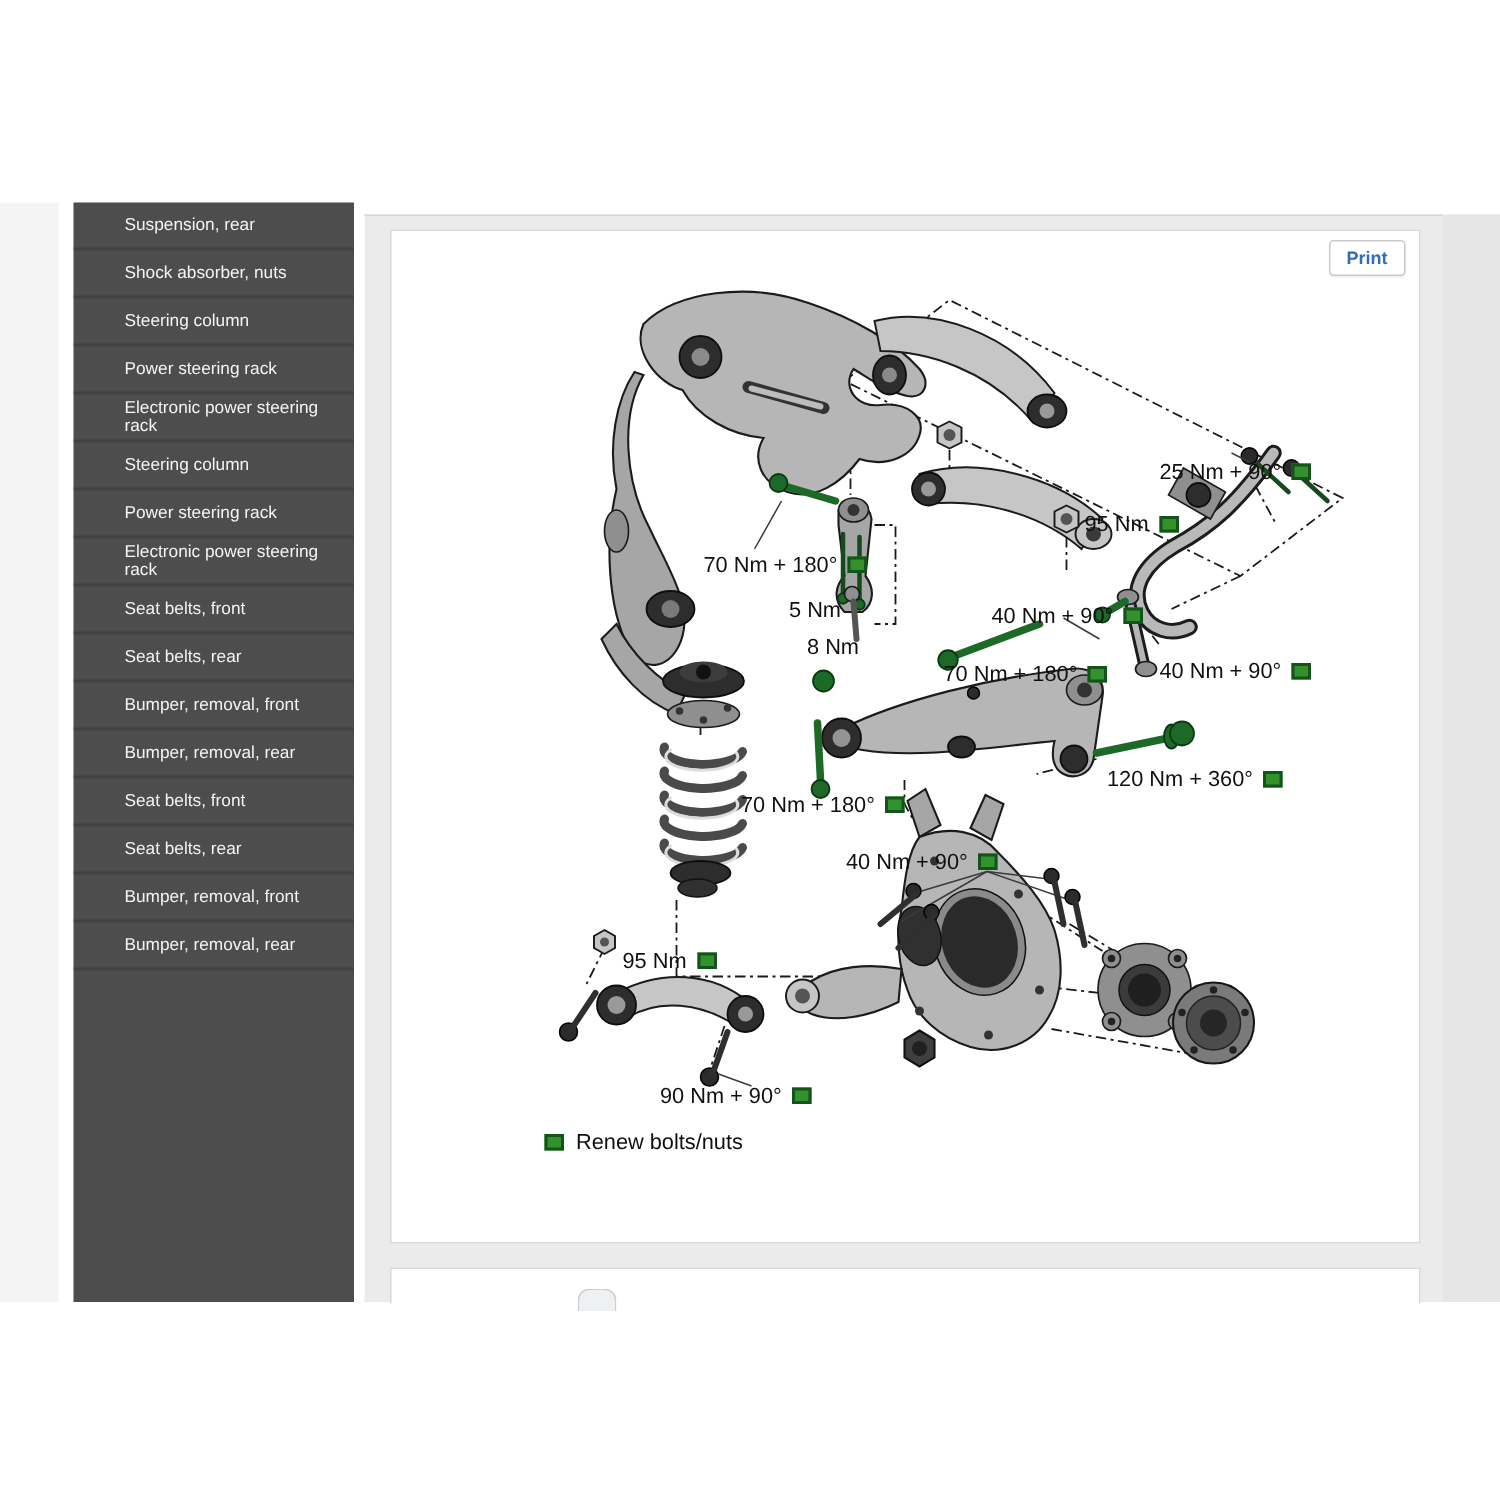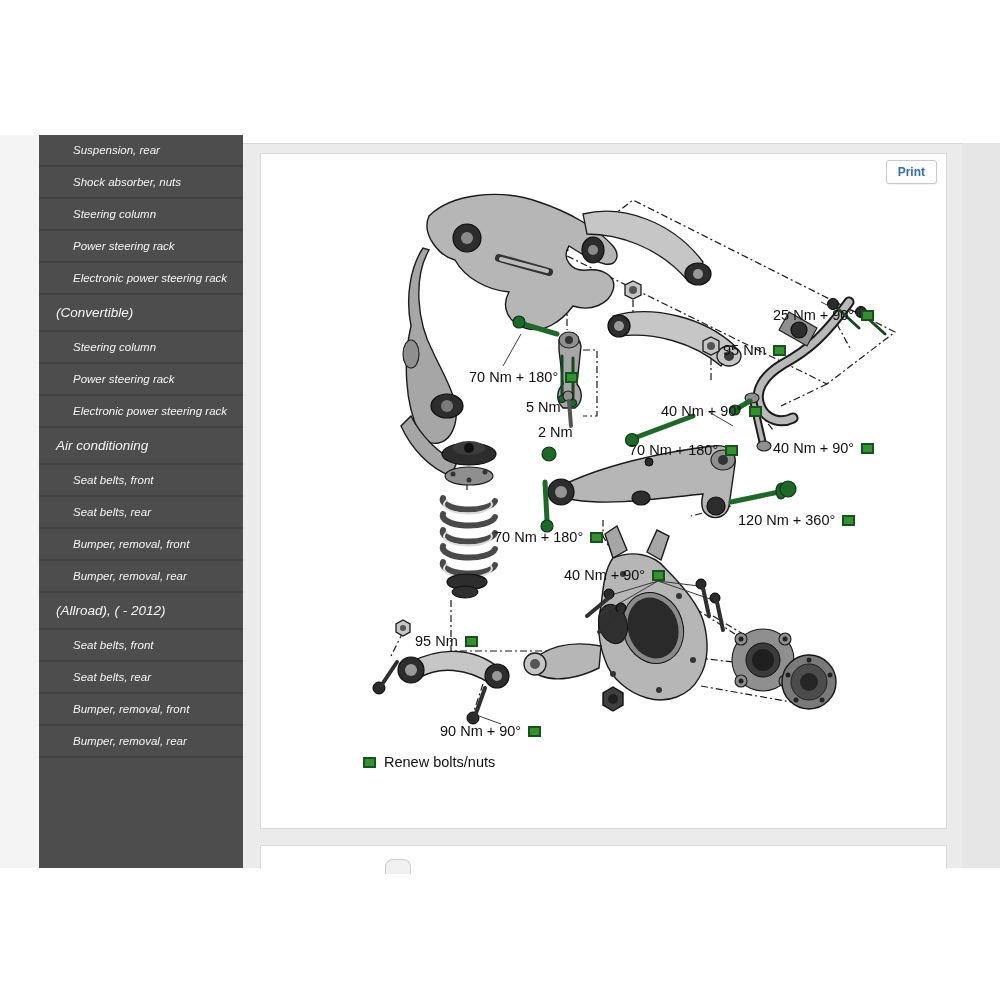--- a/index.html
+++ b/index.html
@@ -7,22 +7,22 @@
     --renew-green-border:#14541a;
     --bolt-green:#1d6a28;
   }
   html,body{margin:0;padding:0;background:#ffffff;}
   body{width:1000px;height:1000px;position:relative;overflow:hidden;
        font-family:"Liberation Sans", sans-serif;}
 
   .left-gutter{position:absolute;left:0;top:135px;width:39px;height:733px;background:#f4f4f4;}
 
   
-  .sidebar{position:absolute;left:39px;top:135px;width:204px;height:733px;
-           background:#4d4d4d;overflow:hidden;font-style:italic;}
+  .sidebar{position:absolute;left:49px;top:135px;width:187px;height:733px;
+           background:#4d4d4d;overflow:hidden;}
   .sb-row{color:#f4f4f4;border-bottom:2px solid #424242;display:flex;align-items:center;
           cursor:pointer;box-sizing:border-box;}
   .sb-row.item{height:32px;font-size:11.5px;padding-left:34px;}
   .sb-row.header{height:37px;font-size:13.5px;padding-left:17px;}
 
   
   .content{position:absolute;left:243px;top:143px;width:719px;height:725px;
            background:#ebebeb;border-top:1px solid #d8d8d8;box-sizing:border-box;padding-left:16px;}
   .content-right{position:absolute;left:962px;top:143px;width:38px;height:725px;background:#e6e6e6;}
 
@@ -67,30 +67,27 @@
 <body>
 
 <div class="left-gutter"></div>
 
 <div class="sidebar">
     <div class="sb-row item">Suspension, rear</div>
     <div class="sb-row item">Shock absorber, nuts</div>
     <div class="sb-row item">Steering column</div>
     <div class="sb-row item">Power steering rack</div>
     <div class="sb-row item">Electronic power steering rack</div>
-    <div class="sb-row header">(Convertible)</div>
     <div class="sb-row item">Steering column</div>
     <div class="sb-row item">Power steering rack</div>
     <div class="sb-row item">Electronic power steering rack</div>
-    <div class="sb-row header">Air conditioning</div>
     <div class="sb-row item">Seat belts, front</div>
     <div class="sb-row item">Seat belts, rear</div>
     <div class="sb-row item">Bumper, removal, front</div>
     <div class="sb-row item">Bumper, removal, rear</div>
-    <div class="sb-row header">(Allroad), ( - 2012)</div>
     <div class="sb-row item">Seat belts, front</div>
     <div class="sb-row item">Seat belts, rear</div>
     <div class="sb-row item">Bumper, removal, front</div>
     <div class="sb-row item">Bumper, removal, rear</div>
   </div>
 
 <div class="content">
 
   <div class="panel panel1">
     <button class="print-btn">Print</button>
@@ -322,21 +319,21 @@
           <path class="leader" d="M560,148 L572,154"></path>
           <path class="leader" d="M240,570 L218,562"></path>
         </g>
       </svg>
 
       <div class="label-layer">
           <div class="tq" style="left: 512px; top: 137px; margin-top: 16px;"><span>25 Nm + 90°</span><span class="gsq"></span></div>
           <div class="tq" style="left: 462px; top: 188px;"><span>95 Nm</span><span class="gsq"></span></div>
           <div class="tq" style="left: 208px; top: 215px;"><span>70 Nm + 180°</span><span class="gsq"></span></div>
           <div class="tq" style="left: 265px; top: 245px;"><span>5 Nm</span></div>
-          <div class="tq" style="left: 277px; top: 270px;"><span>2 Nm</span></div>
+          <div class="tq" style="left: 277px; top: 270px;"><span>8 Nm</span></div>
           <div class="tq" style="left: 400px; top: 249px;"><span>40 Nm + 90°</span><span class="gsq"></span></div>
           <div class="tq" style="left: 368px; top: 288px;"><span>70 Nm + 180°</span><span class="gsq"></span></div>
           <div class="tq" style="left: 512px; top: 286px;"><span>40 Nm + 90°</span><span class="gsq"></span></div>
           <div class="tq" style="left: 477px; top: 358px;"><span>120 Nm + 360°</span><span class="gsq"></span></div>
           <div class="tq" style="left: 233px; top: 375px;"><span>70 Nm + 180°</span><span class="gsq"></span></div>
           <div class="tq" style="left: 303px; top: 413px;"><span>40 Nm + 90°</span><span class="gsq"></span></div>
           <div class="tq" style="left: 154px; top: 479px;"><span>95 Nm</span><span class="gsq"></span></div>
           <div class="tq" style="left: 179px; top: 569px;"><span>90 Nm + 90°</span><span class="gsq"></span></div>
         </div>
 

